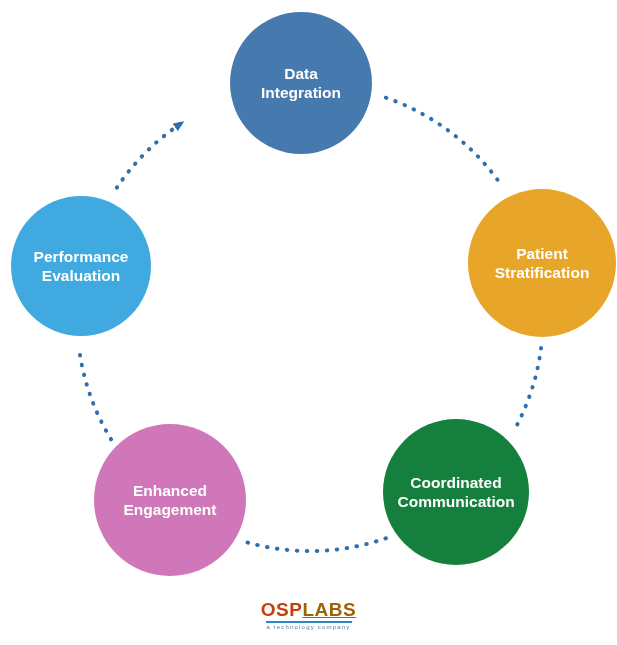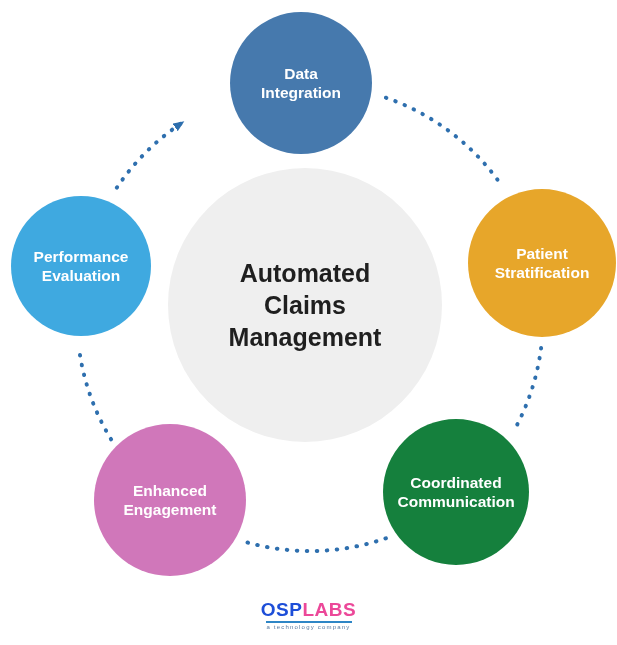--- a/index.html
+++ b/index.html
@@ -67,22 +67,22 @@
     left: 0; right: 0;
     top: 600px;
     text-align: center;
   }
   .logo-text {
     font-size: 19px;
     font-weight: bold;
     letter-spacing: 0.5px;
     line-height: 1;
   }
-  .logo-osp  { color: #1d4ed8; }
-  .logo-labs { color: #ec4899; }
+  .logo-osp  { color: #c2410c; }
+  .logo-labs { color: #a16207; text-decoration: underline; }
   .logo-rule {
     width: 86px;
     height: 2px;
     background: #2e86c6;
     margin: 2px auto 1px auto;
   }
   .logo-tagline {
     font-size: 6px;
     letter-spacing: 1.2px;
     color: #5a7aa0;
@@ -105,23 +105,20 @@
 
     <path class="arc" d="M541.1,348.0 A233,233 0 0 1 513.8,431.0"></path>
 
     <path class="arc" d="M385.9,538.3 A233,233 0 0 1 243.4,541.3"></path>
 
     <path class="arc" d="M111.1,439.4 A233,233 0 0 1 79.3,350.4"></path>
 
     <path class="arc" d="M116.8,187.7 A233,233 0 0 1 181.0,123.5" marker-end="url(#arrowhead)"></path>
   </svg>
 
-  <div class="center-circle" style="background-color: rgb(239, 239, 239);">
-    <div class="center-title">Automated Claims Management</div>
-  </div>
 
   <div class="node node-patient-stratification" style="background-color: rgb(231, 166, 42);">
     <span class="node-label">Patient Stratification</span>
   </div>
 
   <div class="node node-data-integration" style="background-color: rgb(70, 121, 173);">
     <span class="node-label">Data Integration</span>
   </div>
 
   <div class="node node-coordinated-communication" style="background-color: #15803d;">

